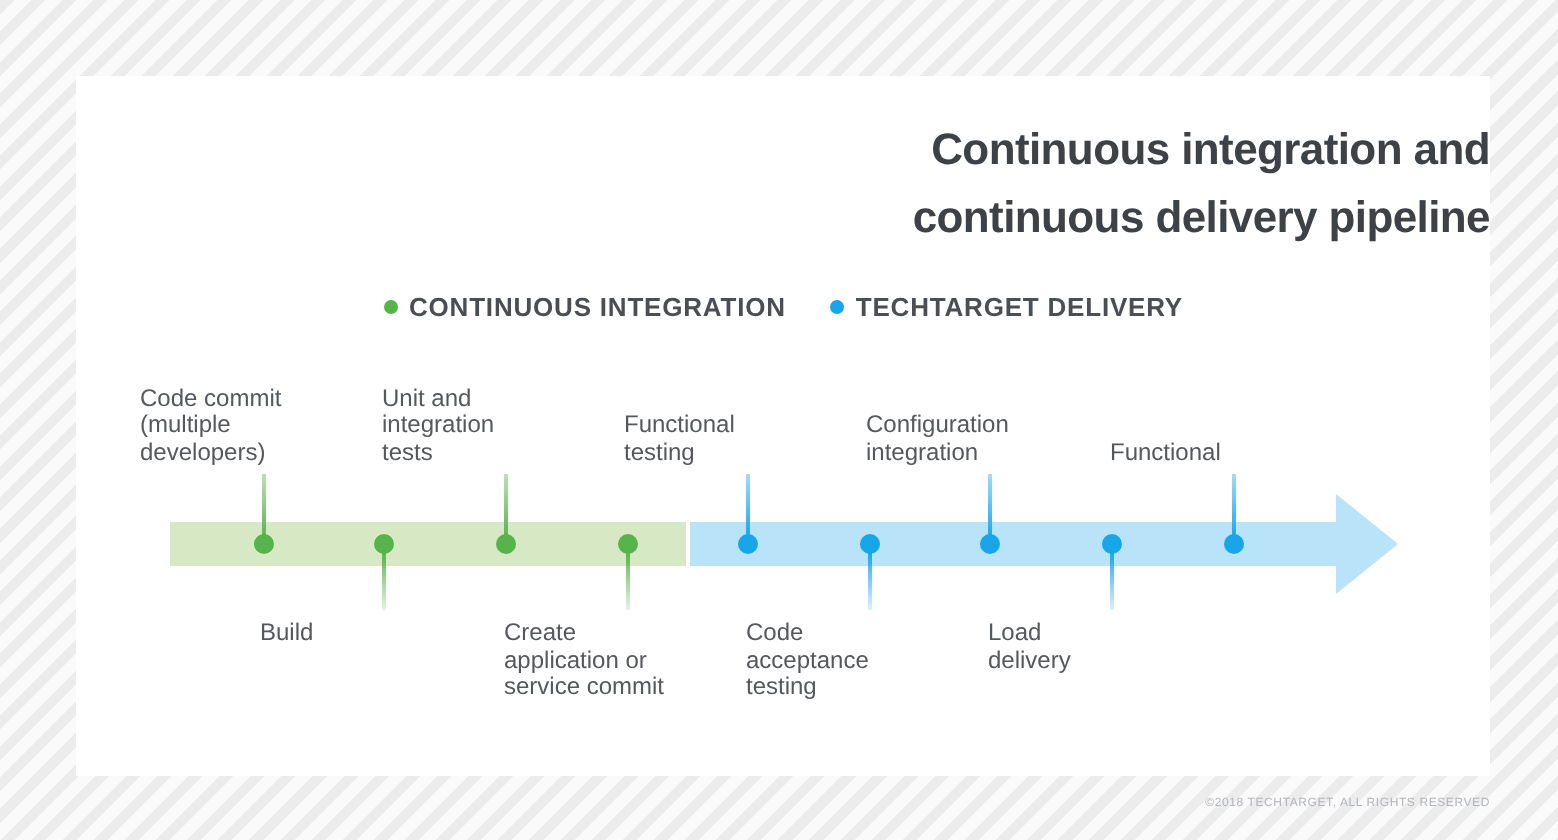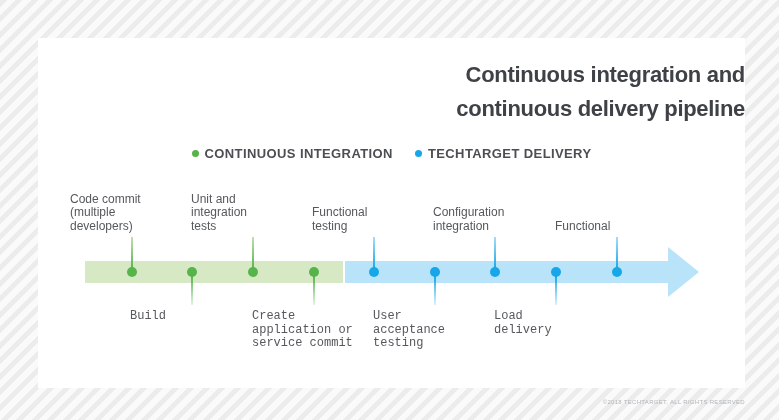--- a/index.html
+++ b/index.html
@@ -53,21 +53,21 @@
   .stage.below .stem { top:237px; height:30px; }
   .stage.above.ci .stem { background:linear-gradient(to top,    #56b44a, #bfe0b4); }
   .stage.above.cd .stem { background:linear-gradient(to top,    #17a7e9, #a5dcf7); }
   .stage.below.ci .stem { background:linear-gradient(to bottom, #56b44a, rgba(86,180,74,0.15)); }
   .stage.below.cd .stem { background:linear-gradient(to bottom, #17a7e9, rgba(23,167,233,0.15)); }
   .stage-label {
     position:absolute; left:-62px; width:124px; text-align:left;
     white-space:pre-line; font-size:12px; line-height:13.5px; color:#55585c;
   }
   .stage.above .stage-label { bottom:155px; }
-  .stage.below .stage-label { top:272px;font-family:Liberation Mono, monospace; }
+  .stage.below .stage-label { top:272px; }
   .footer {
     position:absolute; right:34px; top:399px;
     font-size:6px; letter-spacing:0.3px; color:#b2b5b9; text-align:right;
   }
 </style>
 </head>
 <body>
 
 <div class="card">
 
@@ -120,21 +120,21 @@
   </div>
 
   <div class="stage cd above" style="left:336px">
     <div class="stage-label">Functional
 testing</div>
     <div class="stem"></div>
     <div class="dot"></div>
   </div>
 
   <div class="stage cd below" style="left:397px">
-    <div class="stage-label">User
+    <div class="stage-label">Code
 acceptance
 testing</div>
     <div class="stem"></div>
     <div class="dot"></div>
   </div>
 
   <div class="stage cd above" style="left:457px">
     <div class="stage-label">Configuration
 integration</div>
     <div class="stem"></div>

